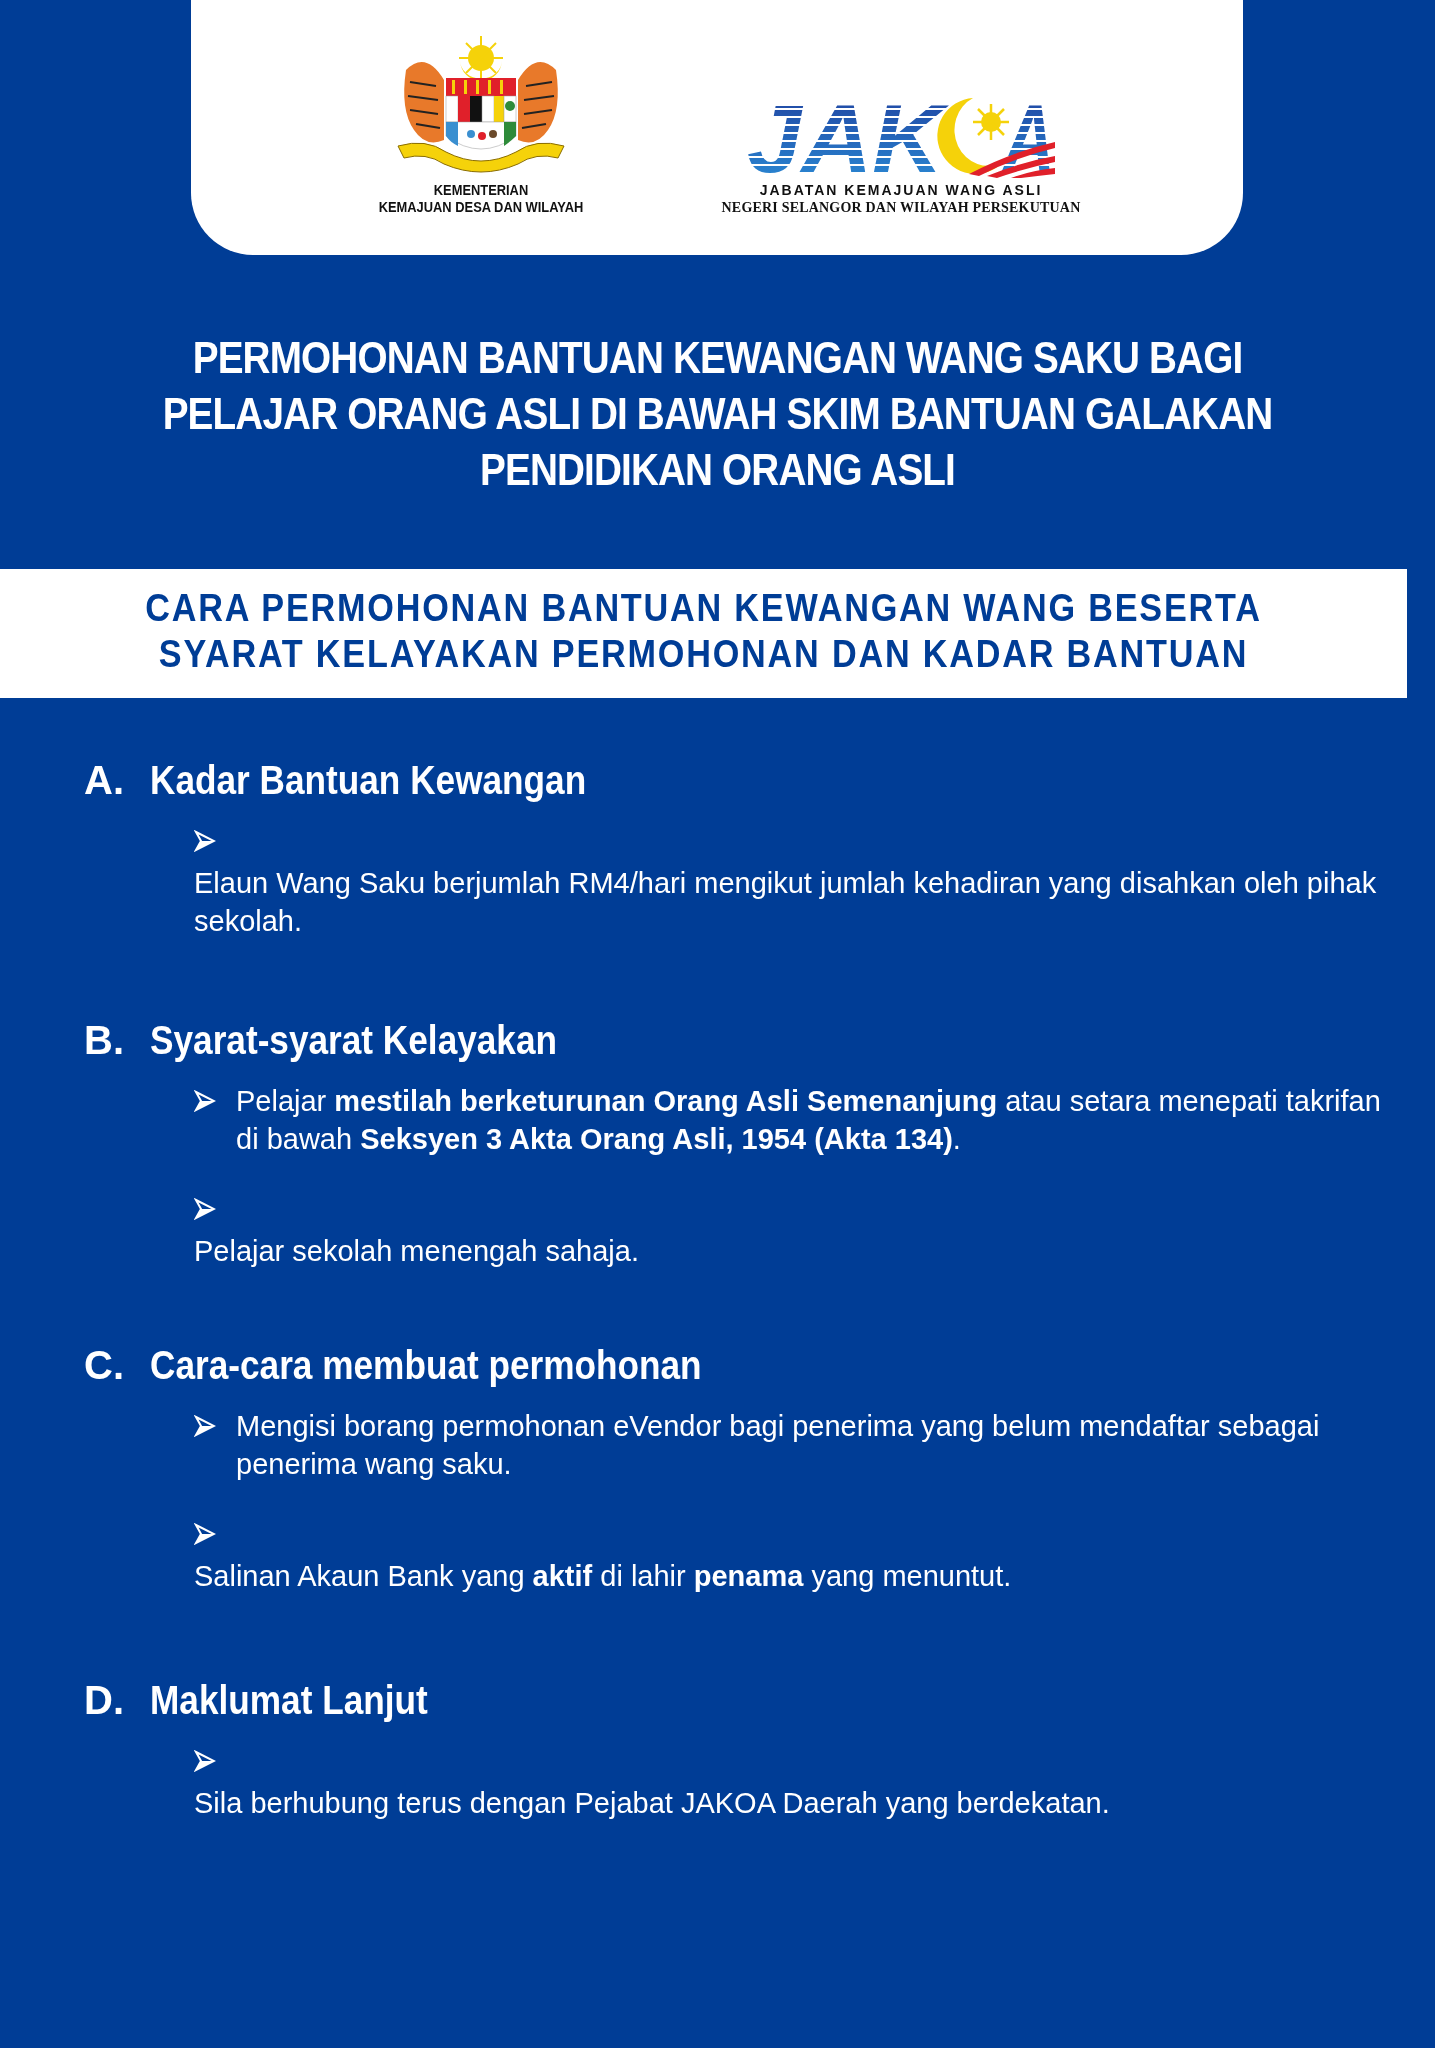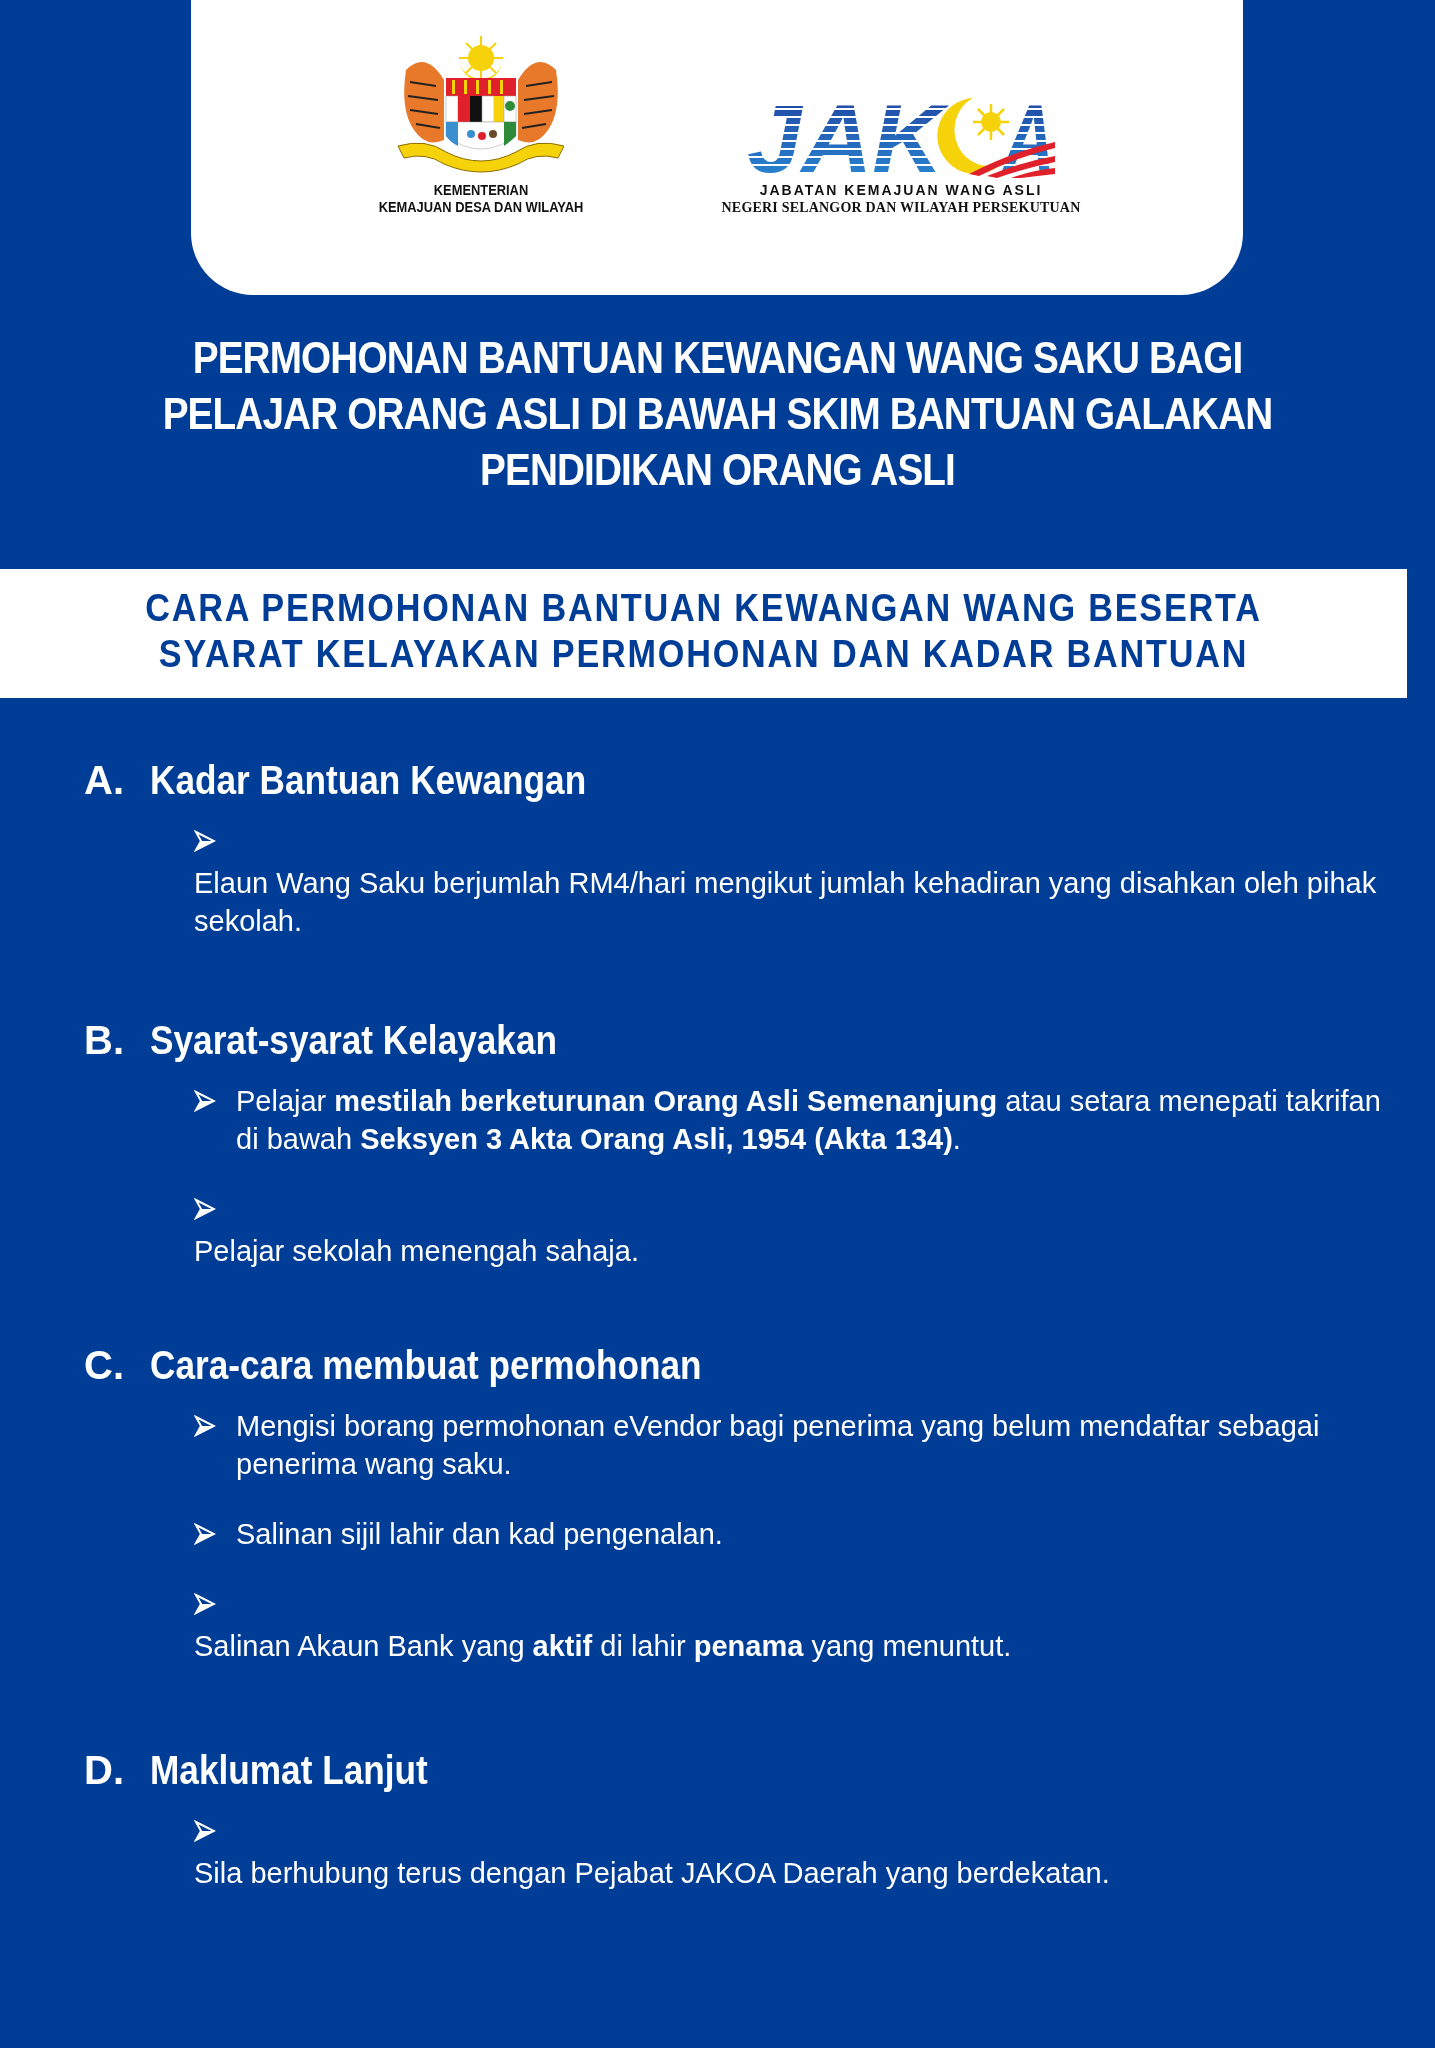--- a/index.html
+++ b/index.html
@@ -7,21 +7,21 @@
     body {
       background: #003D96;
       font-family: "Liberation Sans", sans-serif;
       color: #ffffff;
       position: relative;
       overflow: hidden;
     }
     .header-card {
       position: absolute;
       left: 191px; top: 0;
-      width: 1052px; height: 295px;
+      width: 1052px; height: 255px;
       background: #ffffff;
       border-radius: 0 0 62px 62px;
     }
     .ministry-block {
       position: absolute;
       left: 150px; top: 30px;
       width: 280px;
       text-align: center;
     }
     .coat-of-arms {
@@ -316,29 +316,20 @@
           </span>
         <span class="bullet-text"><span>Mengisi borang permohonan eVendor bagi penerima yang belum mendaftar sebagai penerima wang saku.</span></span>
       </li>
       <li class="bullet">
         <span class="arrow">
             <svg viewBox="0 0 22 22">
               <path d="M2 2 L20 11 L2 20 L7 11 Z" fill="none" stroke="#fff" stroke-width="2"></path>
               <path d="M2 20 L20 11 L7 11 Z" fill="#fff"></path>
             </svg>
           </span>
-        <span class="bullet-text"><span>Salinan sijil lahir dan kad pengenalan.</span></span>
-      </li>
-      <li class="bullet">
-        <span class="arrow">
-            <svg viewBox="0 0 22 22">
-              <path d="M2 2 L20 11 L2 20 L7 11 Z" fill="none" stroke="#fff" stroke-width="2"></path>
-              <path d="M2 20 L20 11 L7 11 Z" fill="#fff"></path>
-            </svg>
-          </span>
         <span class="bullet-text"><span>Salinan Akaun Bank yang </span><b>aktif</b><span> di lahir </span><b>penama</b><span> yang menuntut.</span></span>
       </li>
     </ul>
   </section>
 
   <section class="section" id="sec-d">
     <h2 class="section-head">
       <span class="section-letter">D.</span>
       <span class="section-title">Maklumat Lanjut</span>
     </h2>

